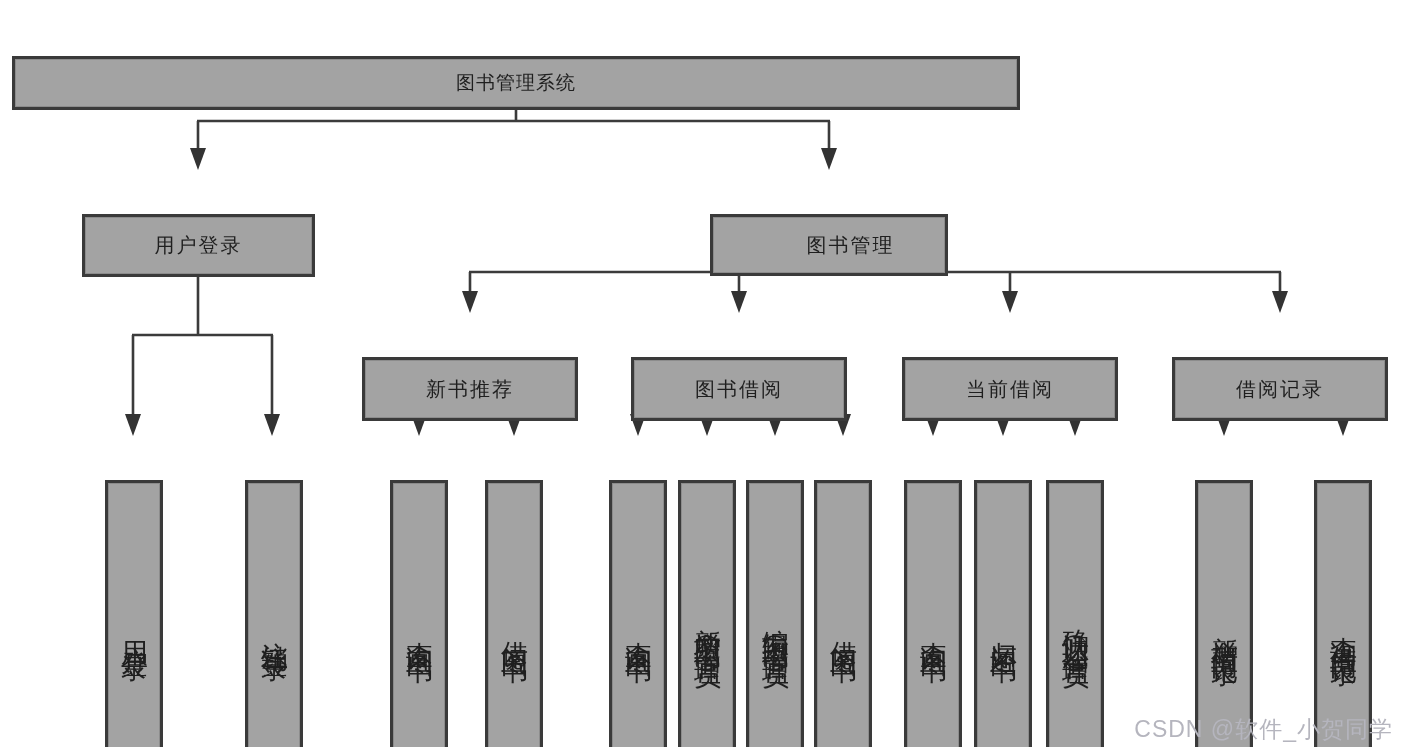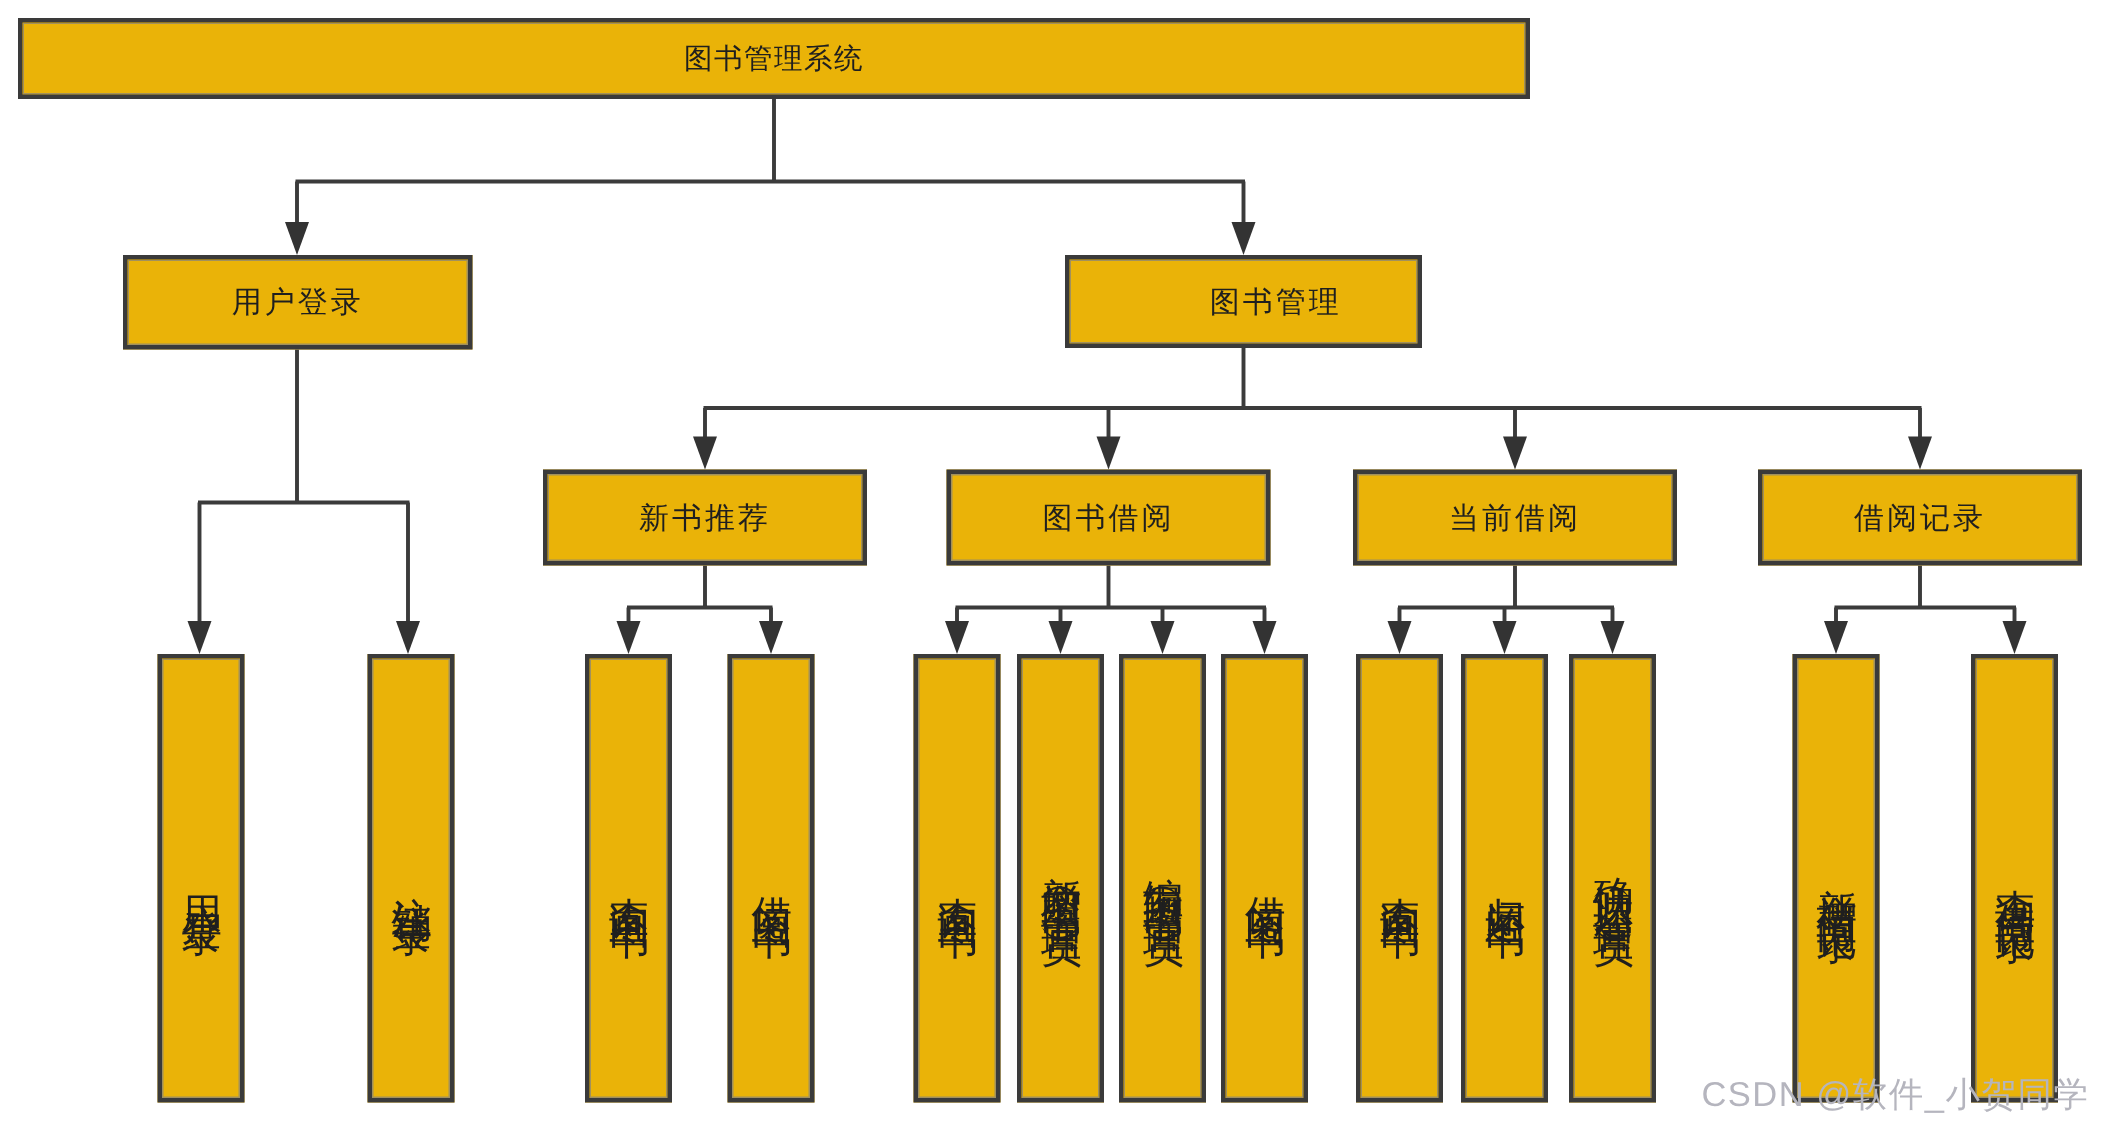--- a/index.html
+++ b/index.html
@@ -13,29 +13,30 @@
   }
   .connectors {
     position: absolute;
     left: 0; top: 0;
     width: 1405px; height: 747px;
     z-index: 1;
   }
   .node {
     position: absolute;
     box-sizing: border-box;
-    background: #eab308;
+    background: #a3a3a3;
     border: 3px solid #3a3a3a;
     box-shadow: inset 0 0 0 1px rgba(130,130,130,0.7);
     display: flex;
     align-items: center;
     justify-content: center;
     color: #1f1f1f;
     z-index: 2;
     text-align: center;
+    margin-top: 44px;
   }
   .node.title { font-size: 19px; letter-spacing: 1px; }
   .node.branch { font-size: 20px; letter-spacing: 2px; }
   .node.module { font-size: 20px; letter-spacing: 2px; }
   .node.leaf { width: 58px; top: 436px; height: 299px; }
   .leaf .vtext {
     writing-mode: vertical-rl;
     text-orientation: mixed;
     font-size: 27px;
     letter-spacing: 5px;

